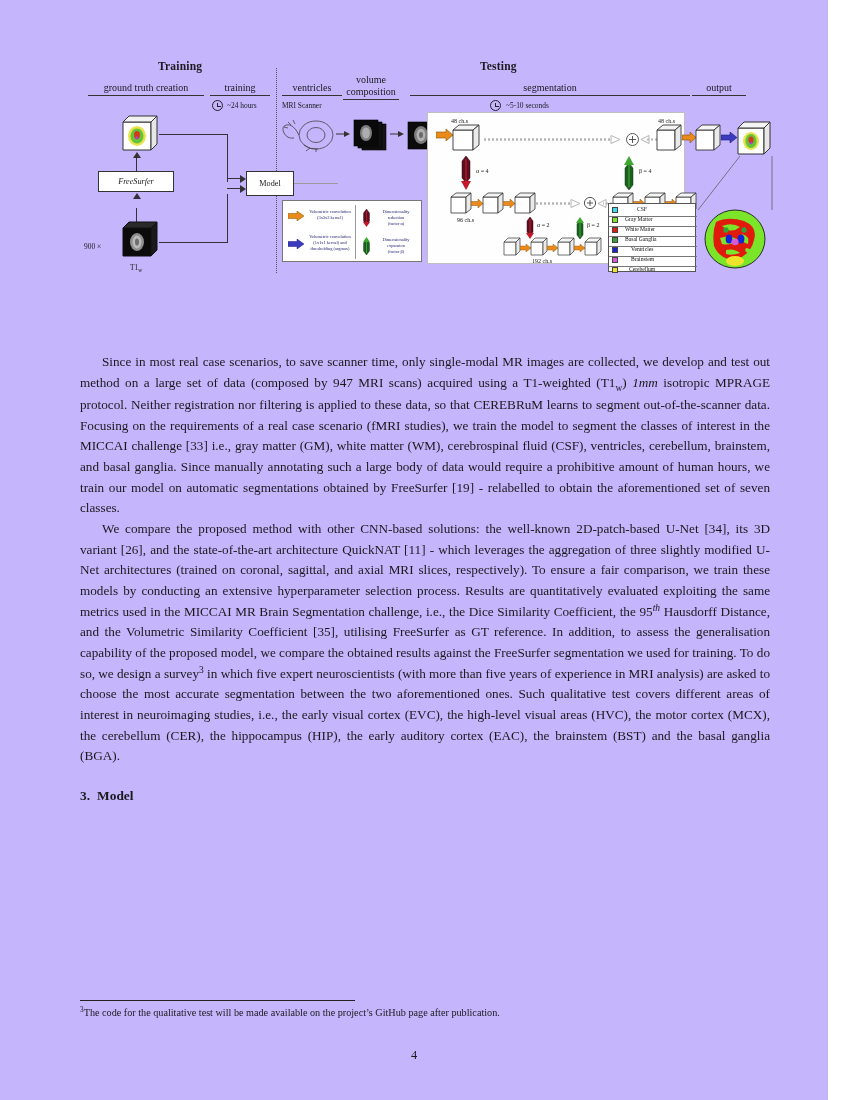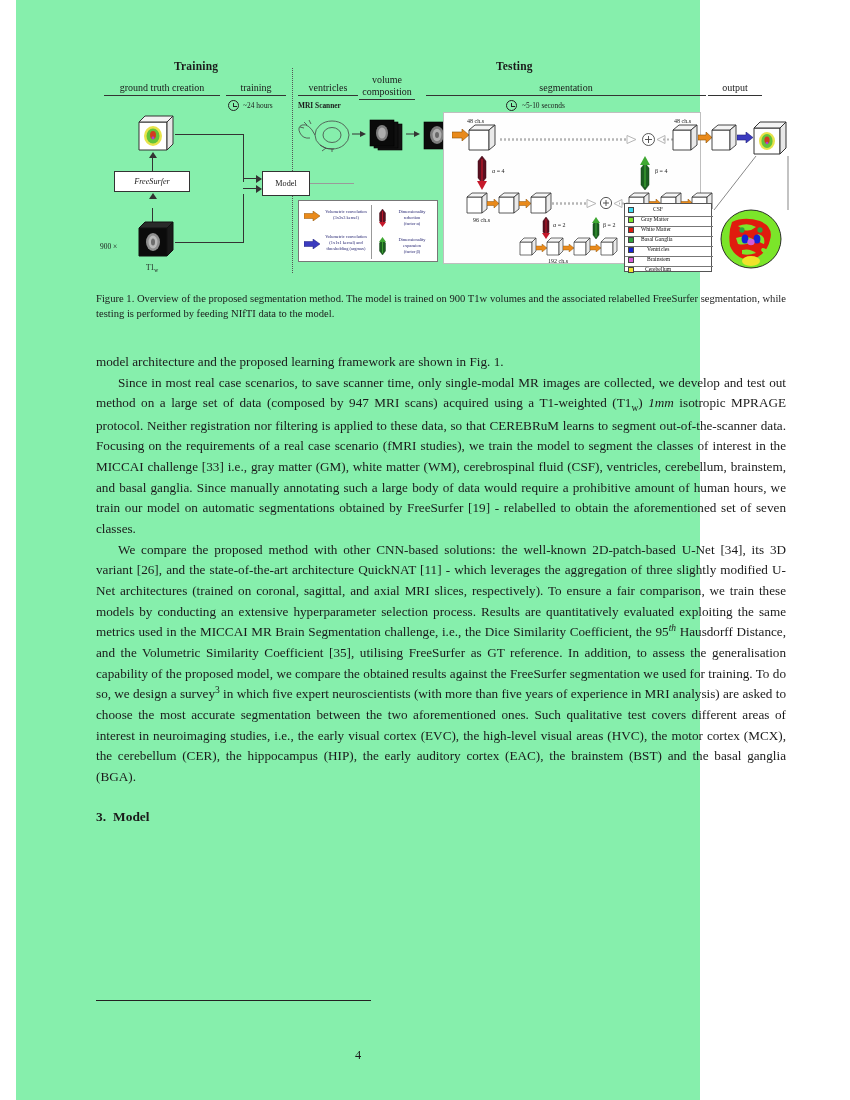--- a/index.html
+++ b/index.html
@@ -10,24 +10,24 @@
   body {
     width: 850px;
     height: 1100px;
     position: relative;
     font-family: "Liberation Serif", "DejaVu Serif", serif;
     color: #1a1a1a;
     overflow: hidden;
   }
   .page {
     position: absolute;
-    left: 16px; top: 0;
-    width: 684px;
+    left: 0; top: 0;
+    width: 828px;
     height: 1100px;
-    background: #86efac;
+    background: #c4b5fd;
   }
   .content {
     position: absolute;
     left: 80px;
     top: 60px;
     width: 690px;
   }
 
   
   .figure {
@@ -299,21 +299,21 @@
         <div class="sec-head" style="left:330px; top:22px; width:280px;">
           <span class="ul">segmentation</span>
         </div>
         <div class="sec-head" style="left:612px; top:22px; width:54px;">
           <span class="ul">output</span>
         </div>
 
         <div class="clock" style="left:410px; top:40px;"></div>
         <div class="tiny" style="left:426px; top:41px;">~5-10 seconds</div>
 
-        <div class="tiny" style="left:202px; top:41px; font-weight:700;">MRI Scanner</div>
+        <div class="tiny" style="left:202px; top:41px; font-weight:400;">MRI Scanner</div>
 
         <svg style="position:absolute; left:200px; top:56px;" width="56" height="36">
           <g stroke="#444" fill="none" stroke-width=".8">
             <ellipse cx="36" cy="19" rx="17" ry="14"></ellipse>
             <ellipse cx="36" cy="19" rx="9" ry="7.5"></ellipse>
             <path d="M19 19 q-6 -12 -13 -10 q-5 2 -2 8 q3 6 10 5"></path>
             <path d="M8 6 l3 3 M13 4 l2 4 M4 11 l4 1"></path>
             <path d="M24 29 q6 5 14 4"></path>
             <path d="M30 32 l-4 3 M36 33 l0 4"></path>
           </g>
@@ -637,35 +637,34 @@
             <ellipse cx="48" cy="22" rx="2.6" ry="2.8" fill="#2FA33A"></ellipse>
             <ellipse cx="39" cy="53" rx="9" ry="5" fill="#F0E32C"></ellipse>
             <ellipse cx="39" cy="31" rx="30" ry="29" fill="none" stroke="#1a1a1a" stroke-width=".9"></ellipse>
           </svg>
         </div>
 
       </div>
     </div>
   </div>
 
-  <div class="caption">
-    <span>Figure 1.</span><span> Overview of the proposed segmentation method. The model is trained on 900 T1w volumes and the associated relabelled FreeSurfer segmentation, while testing is performed by feeding NIfTI data to the model.</span>
-  </div>
 
   <div class="body">
 
-    <p><span>model architecture and the proposed learning framework are shown in Fig. 1.</span></p>
 
     <p class="ind"><span>Since in most real case scenarios, to save scanner time, only single-modal MR images are collected, we develop and test out method on a large set of data (composed by 947 MRI scans) acquired using a T1-weighted (T1</span><sub style="font-size:.72em;">w</sub><span>) </span><span class="ital">1mm</span><span> isotropic MPRAGE protocol. Neither registration nor filtering is applied to these data, so that CEREBRuM learns to segment out-of-the-scanner data. Focusing on the requirements of a real case scenario (fMRI studies), we train the model to segment the classes of interest in the MICCAI challenge [33] i.e., gray matter (GM), white matter (WM), cerebrospinal fluid (CSF), ventricles, cerebellum, brainstem, and basal ganglia. Since manually annotating such a large body of data would require a prohibitive amount of human hours, we train our model on automatic segmentations obtained by FreeSurfer [19] - relabelled to obtain the aforementioned set of seven classes.</span></p>
 
     <p class="ind"><span>We compare the proposed method with other CNN-based solutions: the well-known 2D-patch-based U-Net [34], its 3D variant [26], and the state-of-the-art architecture QuickNAT [11] - which leverages the aggregation of three slightly modified U-Net architectures (trained on coronal, sagittal, and axial MRI slices, respectively). To ensure a fair comparison, we train these models by conducting an extensive hyperparameter selection process. Results are quantitatively evaluated exploiting the same metrics used in the MICCAI MR Brain Segmentation challenge, i.e., the Dice Similarity Coefficient, the 95</span><sup class="ital">th</sup><span> Hausdorff Distance, and the Volumetric Similarity Coefficient [35], utilising FreeSurfer as GT reference. In addition, to assess the generalisation capability of the proposed model, we compare the obtained results against the FreeSurfer segmentation we used for training. To do so, we design a survey</span><sup>3</sup><span> in which five expert neuroscientists (with more than five years of experience in MRI analysis) are asked to choose the most accurate segmentation between the two aforementioned ones. Such qualitative test covers different areas of interest in neuroimaging studies, i.e., the early visual cortex (EVC), the high-level visual areas (HVC), the motor cortex (MCX), the cerebellum (CER), the hippocampus (HIP), the early auditory cortex (EAC), the brainstem (BST) and the basal ganglia (BGA).</span></p>
 
     <div class="h2">
       <span class="num">3.</span><span>Model</span>
     </div>
 
   </div>
 
   <div class="footnote-rule"></div>
+  <div class="footnote">
+    <sup>3</sup><span>The code for the qualitative test will be made available on the project’s GitHub page after publication.</span>
+  </div>
 
   <div class="pagenum">4</div>
 
 </div>
 
 </body></html>

